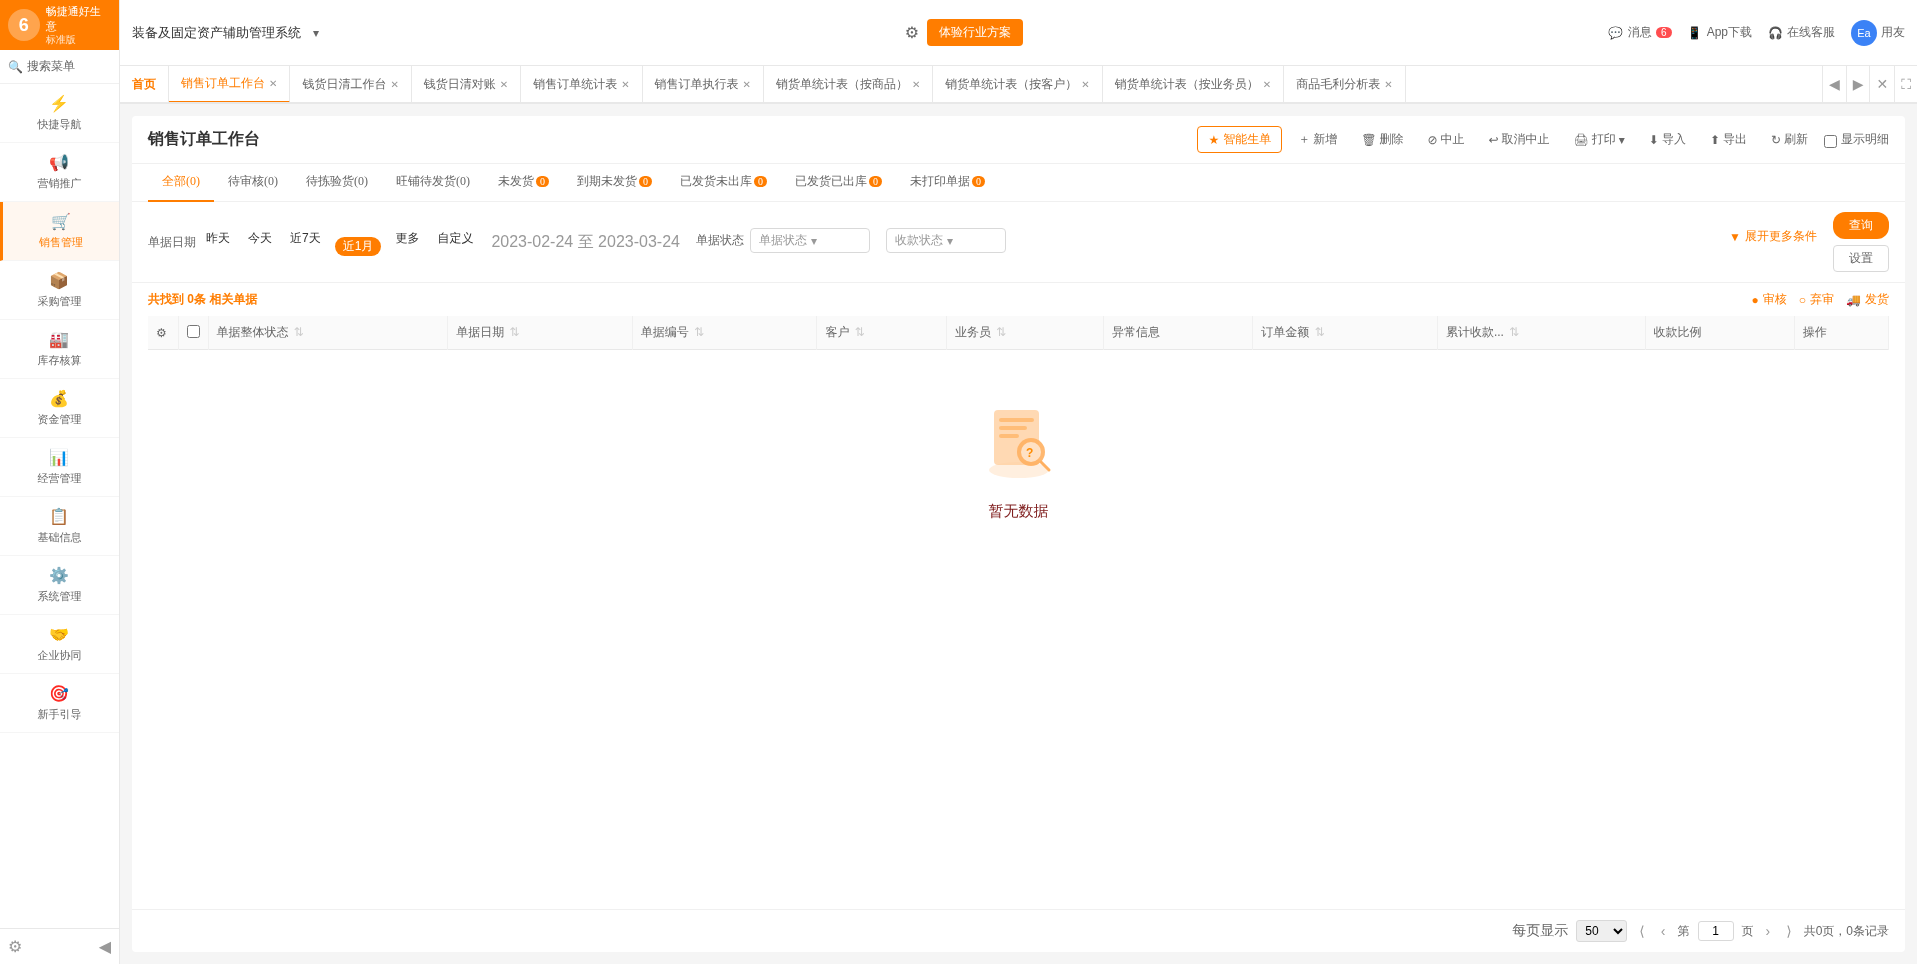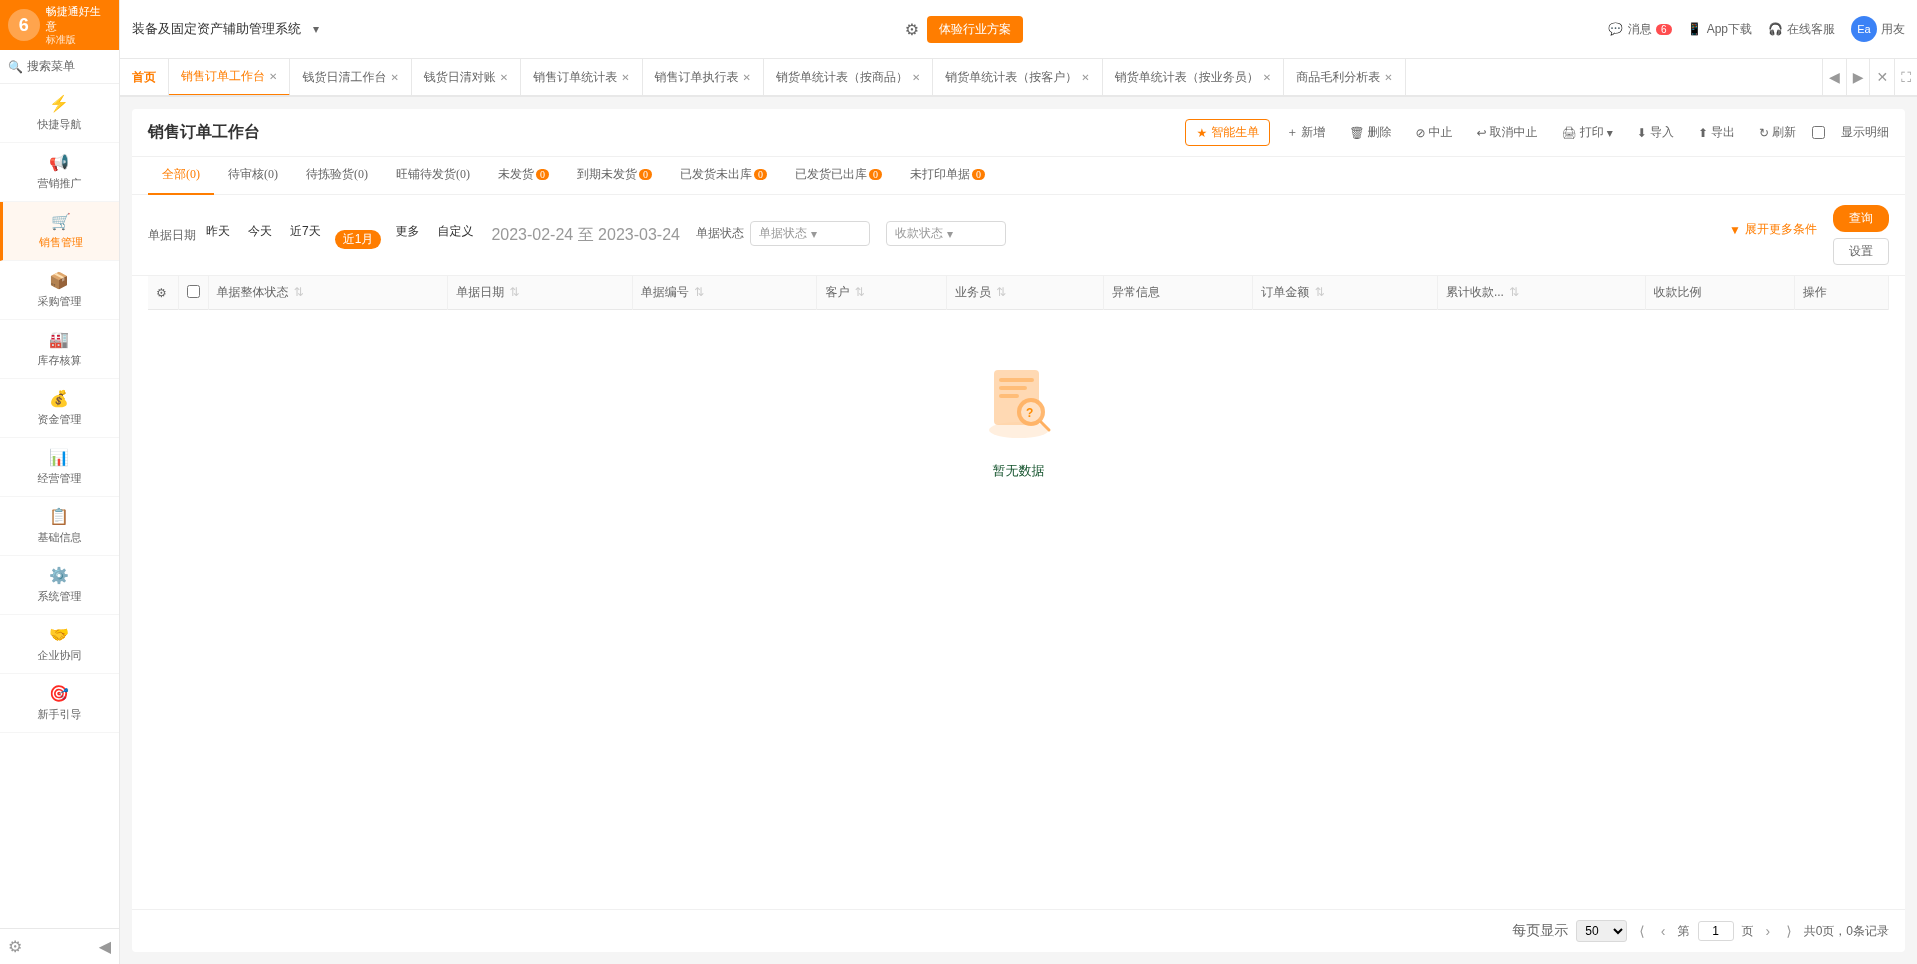--- a/index.html
+++ b/index.html
@@ -15,21 +15,21 @@
     .sidebar-item { display: flex; flex-direction: column; align-items: center; padding: 10px 4px; cursor: pointer; color: #666; border-bottom: 1px solid #f5f5f5; gap: 4px; font-size: 11px; }
     .sidebar-item.active { background: #fff7f0; color: #ff7d00; border-left: 3px solid #ff7d00; }
     .sidebar-item .icon { font-size: 16px; }
     .sidebar-bottom { padding: 8px; display: flex; justify-content: space-between; border-top: 1px solid #e8e8e8; }
     .sidebar-bottom-btn { cursor: pointer; color: #999; font-size: 16px; }
 
     
     .main { flex: 1; display: flex; flex-direction: column; overflow: hidden; }
 
     
-    .topbar { background: #fff; height: 59px; display: flex; align-items: center; padding: 0 12px; border-bottom: 1px solid #e8e8e8; gap: 8px; }
+    .topbar { background: #fff; height: 66px; display: flex; align-items: center; padding: 0 12px; border-bottom: 1px solid #e8e8e8; gap: 8px; }
     .topbar-title { font-size: 13px; color: #333; margin-right: 4px; }
     .topbar-dropdown { cursor: pointer; color: #666; margin-right: auto; }
     .topbar-gear { cursor: pointer; color: #666; font-size: 16px; }
     .topbar-btn-orange { background: #ff7d00; color: #fff; border: none; padding: 5px 12px; border-radius: 4px; cursor: pointer; font-size: 12px; }
     .topbar-right { margin-left: auto; display: flex; align-items: center; gap: 16px; }
     .topbar-right-item { display: flex; align-items: center; gap: 4px; color: #666; cursor: pointer; font-size: 12px; }
     .badge { background: #ff4d4f; color: #fff; border-radius: 10px; padding: 0 5px; font-size: 10px; min-width: 16px; text-align: center; }
     .user-avatar { width: 26px; height: 26px; border-radius: 50%; background: #3b82f6; display: flex; align-items: center; justify-content: center; font-size: 11px; color: #fff; }
 
     
@@ -45,21 +45,21 @@
     .page-content { flex: 1; overflow: auto; padding: 12px; background: #f5f5f5; display: flex; flex-direction: column; gap: 8px; }
 
     
     .workbench { background: #fff; border-radius: 4px; flex: 1; display: flex; flex-direction: column; overflow: hidden; }
     .workbench-header { display: flex; align-items: center; padding: 10px 16px; border-bottom: 1px solid #f0f0f0; gap: 8px; }
     .workbench-title { font-size: 16px; font-weight: bold; color: #333; margin-right: auto; }
     .workbench-actions { display: flex; align-items: center; gap: 8px; }
     .btn-smart { background: #fff; border: 1px solid #ff7d00; color: #ff7d00; padding: 4px 10px; border-radius: 4px; cursor: pointer; font-size: 12px; display: flex; align-items: center; gap: 4px; }
     .btn-action { background: transparent; border: none; color: #666; padding: 4px 8px; cursor: pointer; font-size: 12px; display: flex; align-items: center; gap: 3px; }
     .btn-print { display: flex; align-items: center; gap: 3px; color: #666; cursor: pointer; font-size: 12px; padding: 4px 8px; }
-    .checkbox-label { display: flex; align-items: center; gap: 16px; color: #666; cursor: pointer; font-size: 12px; }
+    .checkbox-label { display: flex; align-items: flex-end; gap: 4px; color: #666; cursor: pointer; font-size: 12px; }
 
     
     .sub-tabs { display: flex; align-items: center; padding: 0 16px; border-bottom: 1px solid #f0f0f0; gap: 0; height: 38px; font-family: Liberation Serif, serif; }
     .sub-tab { padding: 0 14px; height: 38px; display: flex; align-items: center; cursor: pointer; color: #666; font-size: 12px; border-bottom: 2px solid transparent; }
     .sub-tab.active { color: #ff7d00; border-bottom: 2px solid #ff7d00; }
     .sub-tab-badge { background: #ff4d4f; color: #fff; border-radius: 10px; padding: 0 4px; font-size: 10px; margin-left: 2px; }
     .sub-tab-badge.orange { background: #ff7d00; }
 
     
     .filter-bar { padding: 10px 16px; border-bottom: 1px solid #f0f0f0; display: flex; align-items: center; gap: 16px; flex-wrap: wrap; }
@@ -89,21 +89,21 @@
     table { width: 100%; border-collapse: collapse; font-size: 12px; }
     thead tr { background: #fafafa; border-bottom: 1px solid #e8e8e8; }
     th { padding: 8px 8px; color: #666; font-weight: normal; text-align: left; border-right: 1px solid #f0f0f0; white-space: nowrap; }
     th .sort { color: #ccc; margin-left: 2px; cursor: pointer; }
     .th-checkbox { width: 30px; }
     .th-settings { width: 30px; }
 
     
     .empty-state { flex: 1; display: flex; flex-direction: column; align-items: center; justify-content: center; padding: 40px; }
     .empty-icon { width: 100px; height: 100px; margin-bottom: 12px; }
-    .empty-text { color: #14532d; font-size: 13px; font-family: Liberation Serif, serif; }
+    .empty-text { color: #7f1d1d; font-size: 15px; font-family: Liberation Serif, serif; }
 
     
     .pagination { padding: 10px 16px; display: flex; align-items: center; justify-content: flex-end; gap: 8px; border-top: 1px solid #f0f0f0; }
     .page-size-label { color: #666; font-size: 14px; }
     .page-size-select { border: 1px solid #d9d9d9; border-radius: 3px; padding: 2px 4px; font-size: 12px; }
     .page-nav-btn { cursor: pointer; color: #999; font-size: 14px; padding: 2px 4px; }
     .page-input { border: 1px solid #d9d9d9; border-radius: 3px; width: 36px; text-align: center; padding: 2px; font-size: 12px; }
     .page-info { color: #666; font-size: 12px; }
   </style>
 </head>
@@ -371,20 +371,41 @@
               <span>展开更多条件</span>
             </span>
           </div>
         </div>
         <div class="filter-right">
           <button class="query-btn">查询</button>
           <button class="set-btn">设置</button>
         </div>
       </div>
 
+      <div class="table-header-bar">
+        <div class="table-count">
+          <span>共找到</span>
+          <span>0条</span>
+          <span>相关单据</span>
+        </div>
+        <div class="table-actions">
+          <span class="table-action-btn orange">
+            <span>●</span>
+            <span>审核</span>
+          </span>
+          <span class="table-action-btn orange">
+            <span>○</span>
+            <span>弃审</span>
+          </span>
+          <span class="table-action-btn orange">
+            <span>🚚</span>
+            <span>发货</span>
+          </span>
+        </div>
+      </div>
 
       <div class="table-wrap">
         <table>
           <thead>
             <tr>
               <th class="th-settings">⚙</th>
               <th class="th-checkbox"><input type="checkbox" style=""></th>
               <th>
                 <span>单据整体状态</span>
                 <span class="sort">⇅</span>

